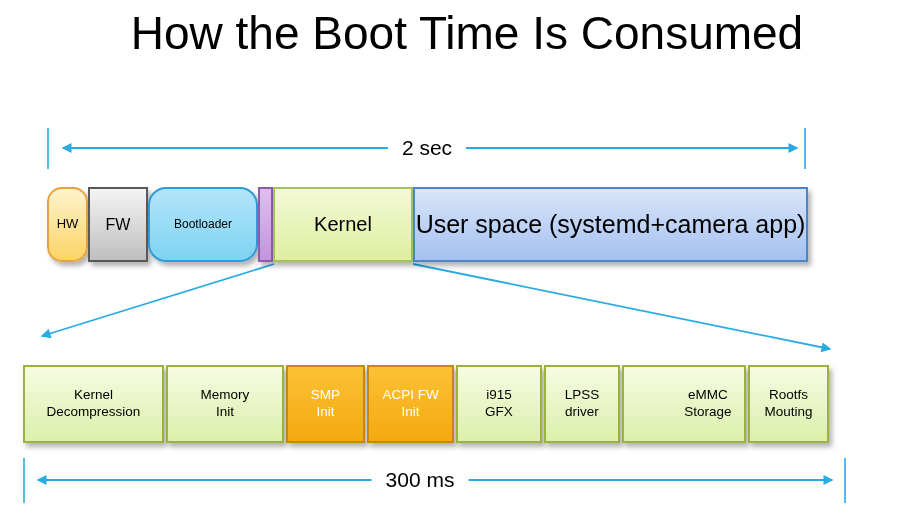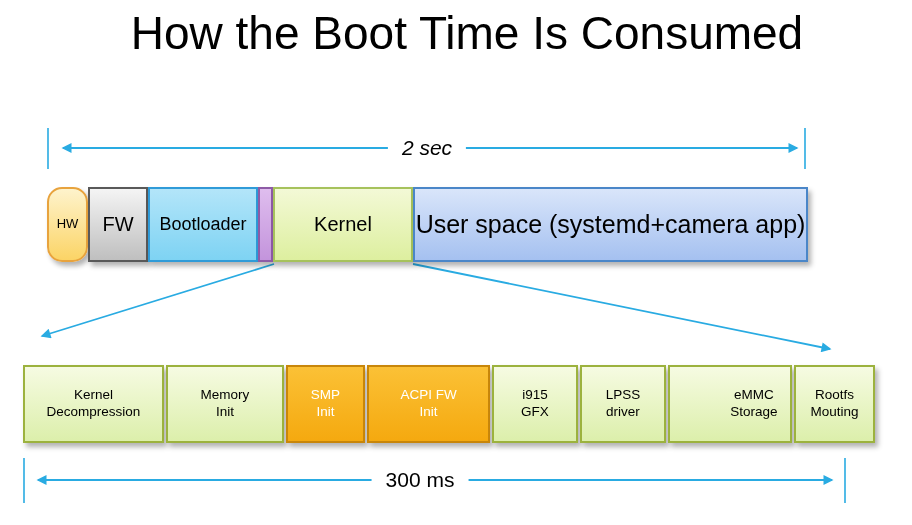--- a/index.html
+++ b/index.html
@@ -26,22 +26,22 @@
   
   .bar{position:absolute;display:flex;z-index:2;}
   .seg{
     box-sizing:border-box;flex:0 0 auto;display:flex;align-items:center;justify-content:center;
     text-align:center;border:2px solid #888;box-shadow:3px 4px 5px rgba(0,0,0,0.30);
     white-space:pre-line;line-height:1.25;
   }
   .top-bar{left:47px;top:187px;height:75px;}
   .bottom-bar{left:23px;top:365px;height:78px;column-gap:2px;}
   .seg-hw{background:linear-gradient(to bottom,#FEF3CC,var(--hw-fill,#FBD466));border-color:var(--hw-border,#E8A33D);font-size:13px;}
-  .seg-fw{background:linear-gradient(to bottom,#F4F4F4,var(--fw-fill,#BFBFBF));border-color:var(--fw-border,#595959);font-size:20px;}
-  .seg-bootloader{background:linear-gradient(to bottom,#B3E5F9,var(--bootloader-fill,#7ED3F3));border-color:var(--bootloader-border,#2F9BD8);font-size:18px;}
+  .seg-fw{background:linear-gradient(to bottom,#F4F4F4,var(--fw-fill,#BFBFBF));border-color:var(--fw-border,#595959);font-size:16px;}
+  .seg-bootloader{background:linear-gradient(to bottom,#B3E5F9,var(--bootloader-fill,#7ED3F3));border-color:var(--bootloader-border,#2F9BD8);font-size:12px;border-radius:18px;}
   .seg-purple{background:linear-gradient(to bottom,#DFBDEE,var(--purple-fill,#C394DC));border-color:var(--purple-border,#8E5BA6);}
   .seg-kernel{background:linear-gradient(to bottom,#F3F9D6,var(--kernel-fill,#DDEF9F));border-color:var(--kernel-border,#A6C25C);font-size:20px;}
   .seg-userspace{background:linear-gradient(to bottom,#D9E5FA,var(--userspace-fill,#A5C1F0));border-color:var(--userspace-border,#4A86C8);font-size:25px;}
   .seg-green{background:linear-gradient(to bottom,#F6FBE2,var(--green-fill,#DCEFAB));border-color:var(--green-border,#9CB23E);font-size:13.5px;}
   .seg-orange{background:linear-gradient(to bottom,#FBC136,var(--orange-fill,#F5A90F));border-color:var(--orange-border,#C8860A);font-size:13.5px;color:#fff;}
 </style>
 </head>
 <body>
 
 <div class="canvas">
@@ -60,21 +60,21 @@
     <line class="mline" x1="63" y1="148" x2="797" y2="148" marker-start="url(#ah)" marker-end="url(#ah)"></line>
 
     <line class="diag" x1="274" y1="264" x2="42" y2="336" marker-end="url(#ah)"></line>
     <line class="diag" x1="413" y1="264" x2="830" y2="349" marker-end="url(#ah)"></line>
 
     <line class="tick" x1="24" y1="458" x2="24" y2="503"></line>
     <line class="tick" x1="845" y1="458" x2="845" y2="503"></line>
     <line class="mline" x1="38" y1="480" x2="832" y2="480" marker-start="url(#ah)" marker-end="url(#ah)"></line>
   </svg>
 
-  <span class="measure-label" style="left:427px;top:148px;font-style:italic;">2 sec</span>
+  <span class="measure-label" style="left:427px;top:148px;">2 sec</span>
   <span class="measure-label" style="left:420px;top:480px;">300 ms</span>
 
   <div class="bar top-bar">
     <div class="seg seg-hw" style="width:41px;border-radius:15px;">
       <span>HW</span>
     </div>
     <div class="seg seg-fw" style="width:60px;">
       <span>FW</span>
     </div>
     <div class="seg seg-bootloader" style="width:110px;">
@@ -97,29 +97,29 @@
 Decompression</span>
     </div>
     <div class="seg seg-green" style="width:118px;align-items:center;">
       <span>Memory
 Init</span>
     </div>
     <div class="seg seg-orange" style="width:79px;">
       <span>SMP
 Init</span>
     </div>
-    <div class="seg seg-orange" style="width:123px;">
+    <div class="seg seg-orange" style="width:87px;">
       <span>ACPI FW
 Init</span>
     </div>
     <div class="seg seg-green" style="width:86px;">
       <span>i915
 GFX</span>
     </div>
-    <div class="seg seg-green" style="width:86px;">
+    <div class="seg seg-green" style="width:76px;">
       <span>LPSS
 driver</span>
     </div>
     <div class="seg seg-green" style="width:124px;padding-left:48px;">
       <span>eMMC
 Storage</span>
     </div>
     <div class="seg seg-green" style="width:81px;">
       <span>Rootfs
 Mouting</span>

